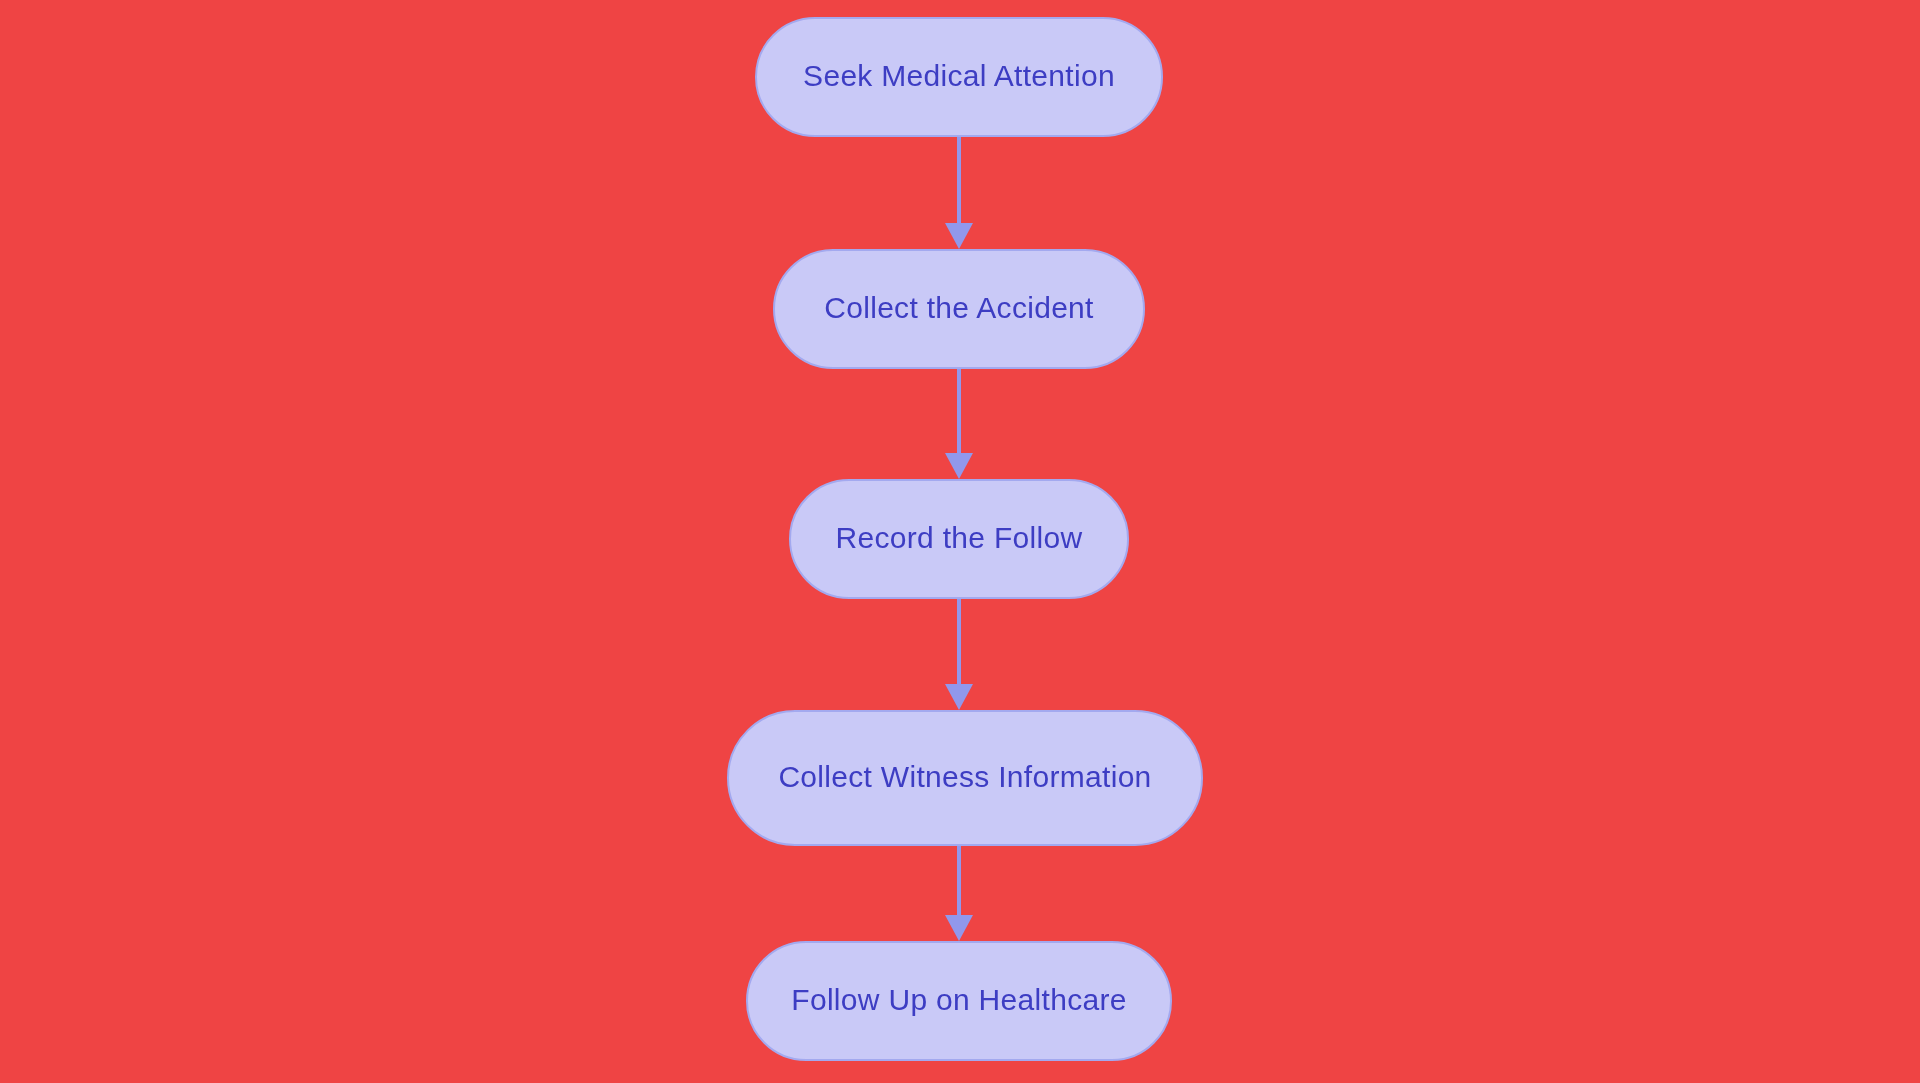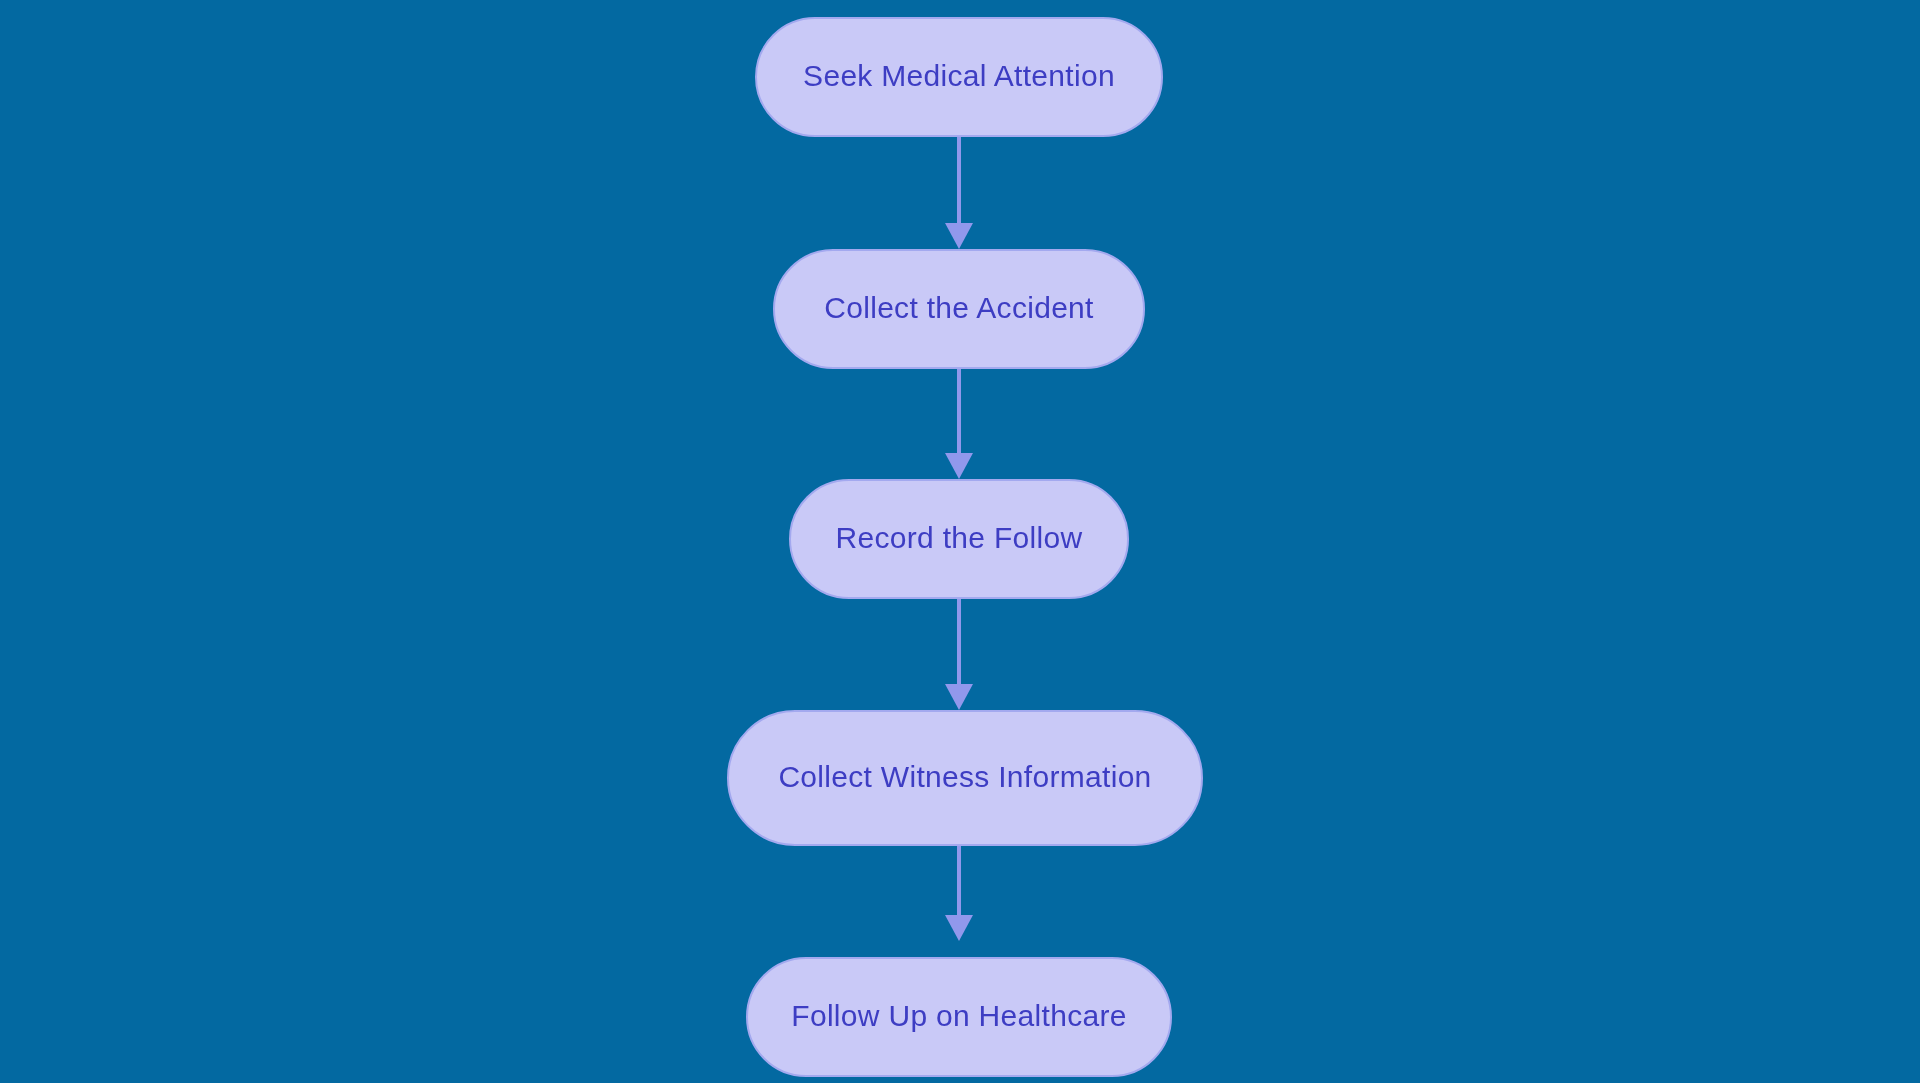--- a/index.html
+++ b/index.html
@@ -41,21 +41,21 @@
     font-size: 30px;
     letter-spacing: 0.3px;
     white-space: nowrap;
     line-height: 1;
     padding-bottom: 2px;
   }
 </style>
 </head>
 <body>
 
-<div class="canvas" style="background: #0369a1; text-align: center;">
+<div class="canvas" style="background: #ef4444; text-align: center;">
   <svg id="edges-layer" width="1920" height="1083" viewBox="0 0 1920 1083" xmlns="http://www.w3.org/2000/svg">
       <g>
         <line x1="959" y1="137" x2="959" y2="225" stroke="#9198ec" stroke-width="4"></line>
         <polygon points="945,223 973,223 959,249" fill="#9198ec"></polygon>
       </g>
       <g>
         <line x1="959" y1="369" x2="959" y2="455" stroke="#9198ec" stroke-width="4"></line>
         <polygon points="945,453 973,453 959,479" fill="#9198ec"></polygon>
       </g>
       <g>
@@ -73,17 +73,17 @@
   </div>
       <div class="flow-node" style="left: 773px; top: 249px; width: 372px; height: 120px; background: rgb(201, 201, 247); border-color: rgb(163, 169, 239); border-width: 2px;">
     <span class="flow-node-label" style="color: rgb(61, 61, 195);">Collect the Accident</span>
   </div>
       <div class="flow-node" style="left: 789px; top: 479px; width: 340px; height: 120px; background: rgb(201, 201, 247); border-color: rgb(163, 169, 239); border-width: 2px;">
     <span class="flow-node-label" style="color: rgb(61, 61, 195);">Record the Follow</span>
   </div>
       <div class="flow-node" style="left: 727px; top: 710px; width: 476px; height: 136px; background: rgb(201, 201, 247); border-color: rgb(163, 169, 239); border-width: 2px;">
     <span class="flow-node-label" style="color: rgb(61, 61, 195);">Collect Witness Information</span>
   </div>
-      <div class="flow-node" style="left: 746px; top: 941px; width: 426px; height: 120px; background: rgb(201, 201, 247); border-color: rgb(163, 169, 239); border-width: 2px; margin-top: 16px;">
+      <div class="flow-node" style="left: 746px; top: 941px; width: 426px; height: 120px; background: rgb(201, 201, 247); border-color: rgb(163, 169, 239); border-width: 2px;">
     <span class="flow-node-label" style="color: rgb(61, 61, 195);">Follow Up on Healthcare</span>
   </div>
     </div>
 </div>
 
 </body></html>

